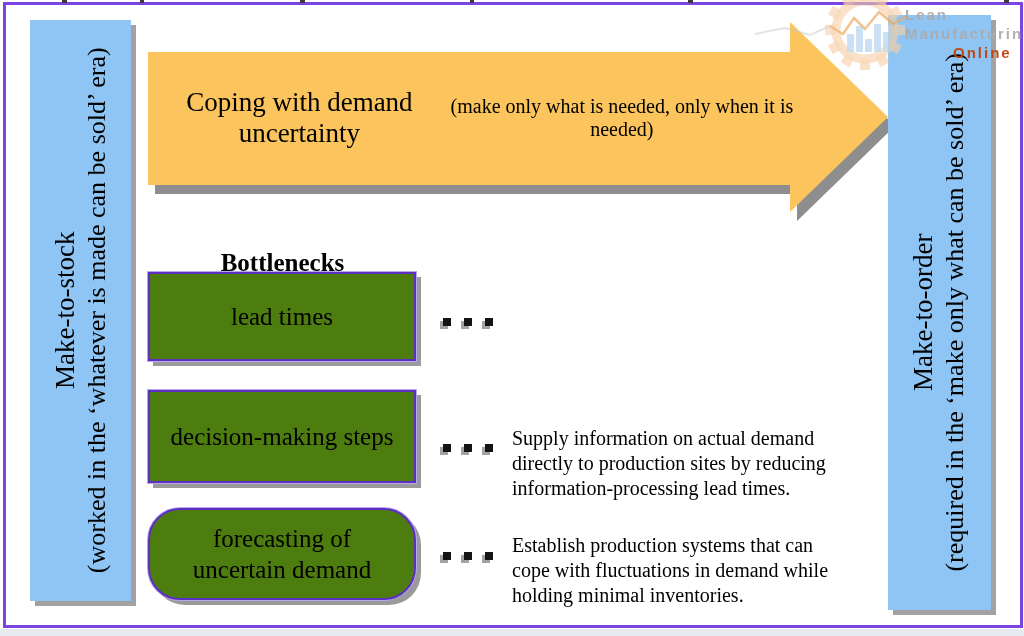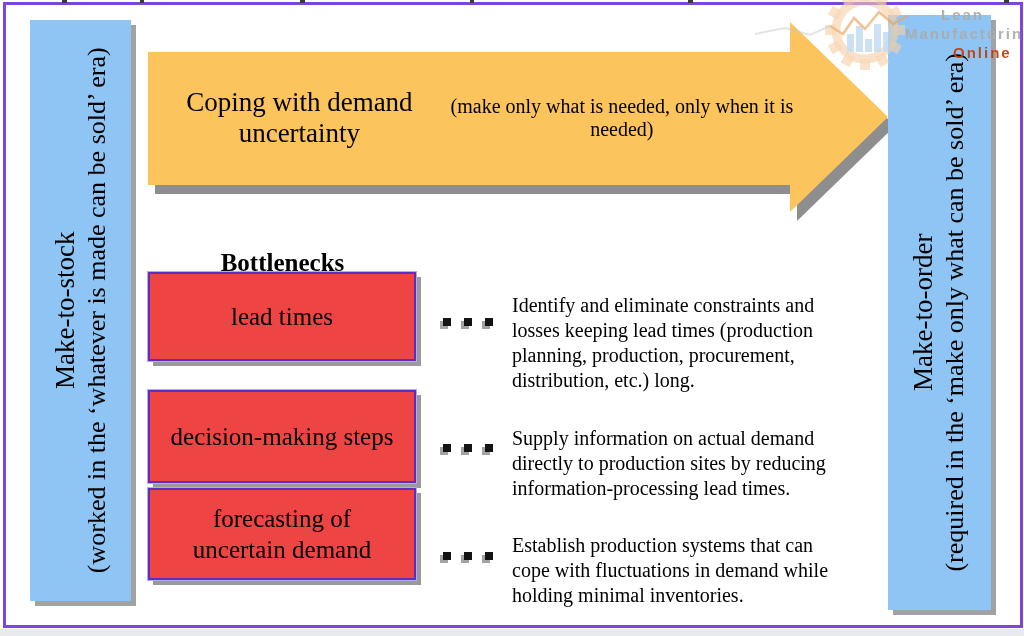--- a/index.html
+++ b/index.html
@@ -39,46 +39,46 @@
   .arrow-text .l1{font-size:27px;}
   .arrow-text .l2{font-size:20px;}
 
   .bottlenecks-heading{
     position:absolute;left:150px;top:236px;width:265px;z-index:7;
     text-align:center;font-weight:bold;font-size:25px;margin-top:13px;
   }
 
   .ybox{
     position:absolute;left:148px;width:264px;z-index:7;
-    background:#ef4444;border:2px solid #5c2ec2;
+    background:#4d7c0f;border:2px solid #5c2ec2;
     box-shadow:0 0 0 1px #b7a8ef,5px 5px 0 #9a9a9a;
     display:flex;align-items:center;justify-content:center;
     text-align:center;font-size:25px;line-height:1.25;white-space:pre-line;
   }
   .ybox1{top:272px;height:85px;}
   .ybox2{top:390px;height:89px;}
-  .ybox3{top:488px;height:88px;}
+  .ybox3{top:508px;height:88px;border-radius:32px;}
 
   .dots{position:absolute;left:443px;display:flex;gap:13px;z-index:7;}
   .dotsq{width:8px;height:8px;background:#141414;box-shadow:-3px 3px 0 #a3a3a3;}
   .dots1{top:318px;} .dots2{top:444px;} .dots3{top:552px;}
 
   .desc{
     position:absolute;left:512px;width:362px;z-index:7;
     font-size:20px;line-height:25px;white-space:pre-line;
   }
   .desc1{top:293px;} .desc2{top:426px;} .desc3{top:533px;}
 
   
   .logo-gear{position:absolute;left:755px;top:-12px;z-index:50;pointer-events:none;}
   .logo-text{
     position:absolute;z-index:51;font-family:"Liberation Sans",sans-serif;
     font-weight:bold;font-size:15px;letter-spacing:2px;color:#acacac;opacity:.95;
   }
-  .logo-l1{left:905px;top:6px;margin-left:36px;}
+  .logo-l1{left:905px;top:6px;}
   .logo-l2{left:905px;top:25px;}
   .logo-l3{left:953px;top:44px;color:#c2410c;}
 </style>
 </head>
 <body>
 
 <div class="canvas">
 
   <div class="bottom-outside"></div>
   <div class="frame"></div>
@@ -133,24 +133,20 @@
     <div class="dotsq"></div>
     <div class="dotsq"></div>
     <div class="dotsq"></div>
   </div>
   <div class="dots dots3">
     <div class="dotsq"></div>
     <div class="dotsq"></div>
     <div class="dotsq"></div>
   </div>
 
-  <div class="desc desc1">Identify and eliminate constraints and
-losses keeping lead times (production
-planning, production, procurement,
-distribution, etc.) long.</div>
   <div class="desc desc3">Establish production systems that can
 cope with fluctuations in demand while
 holding minimal inventories.</div>
   <div class="desc desc2">Supply information on actual demand
 directly to production sites by reducing
 information-processing lead times.</div>
 
   <svg class="logo-gear" width="160" height="95" viewBox="0 0 160 95">
     <g opacity="0.8">
       <g fill="#f6cfa4" opacity="0.75">

